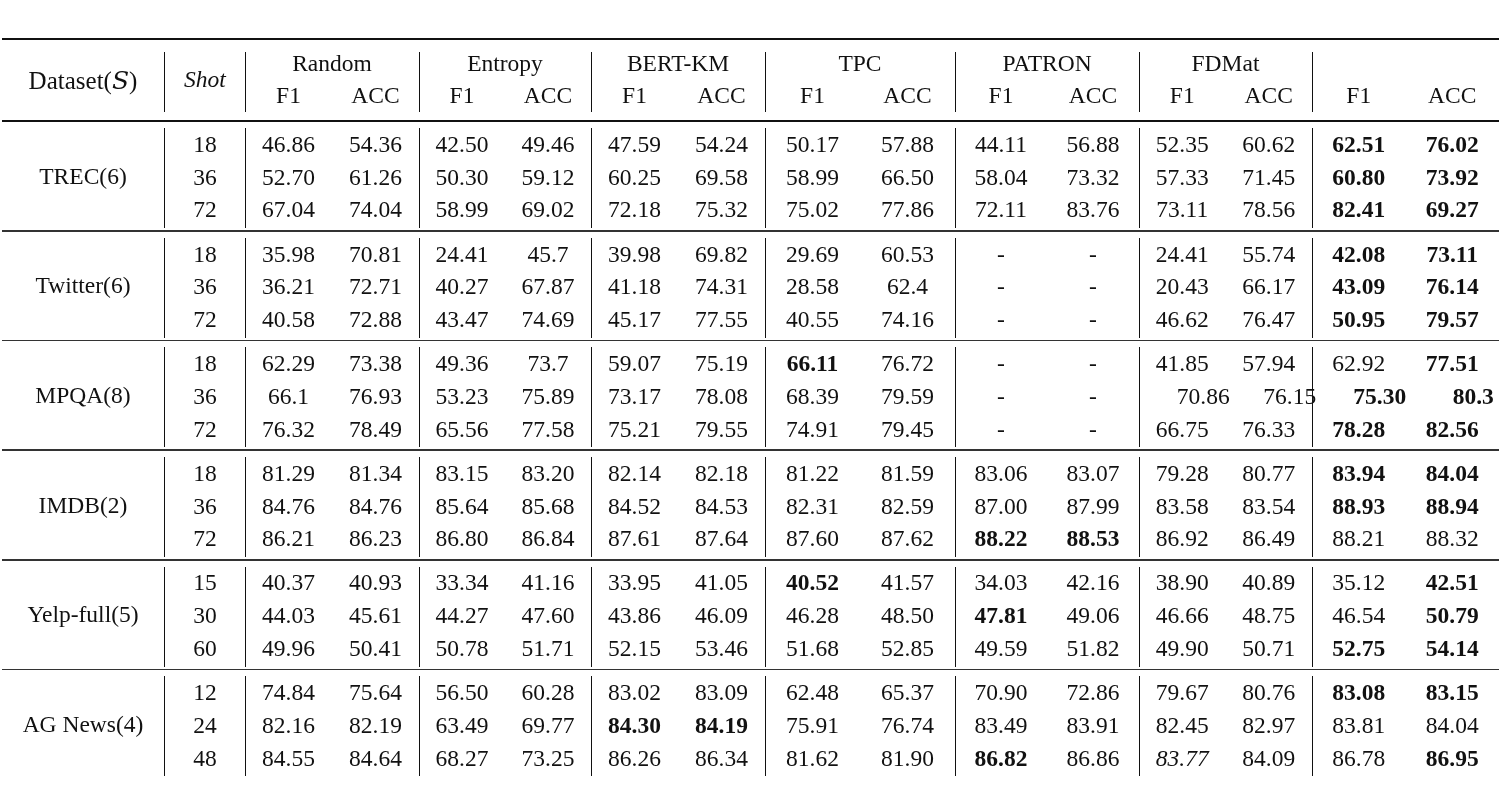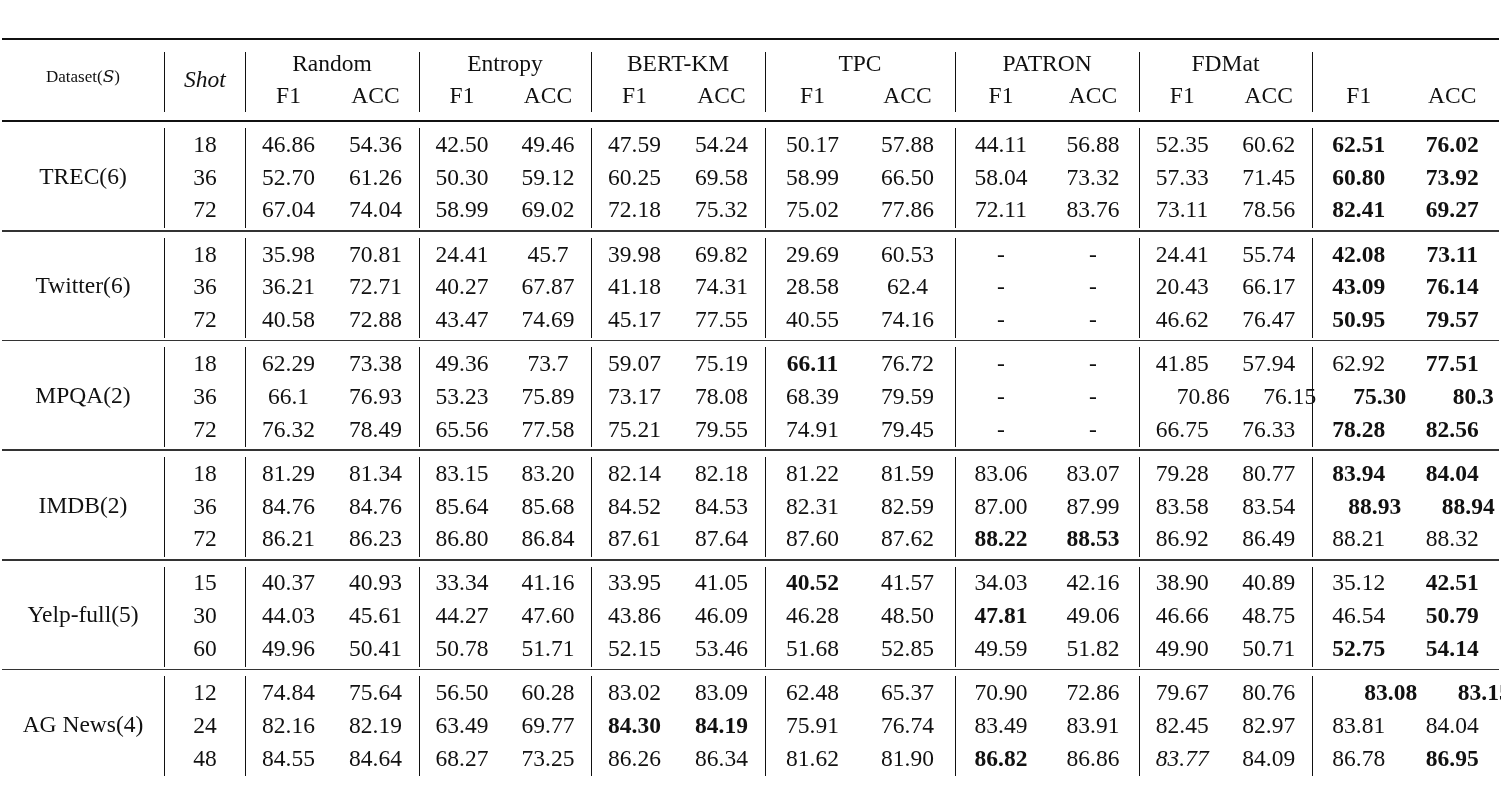--- a/index.html
+++ b/index.html
@@ -5,21 +5,21 @@
     html, body { margin: 0; padding: 0; background: #ffffff; }
     body { width: 1501px; height: 791px; overflow: hidden; position: relative; font-family: "Liberation Serif", "DejaVu Serif", serif; color: #111; }
     .tbl { position: absolute; left: 2px; top: 38px; width: 1497px; }
     .rule-top { height: 2px; background: #111; }
     .rule-mid { height: 2px; background: #111; }
     .hdr { height: 80px; position: relative; }
     .vline { position: absolute; width: 1.3px; background: #111; }
     .b { font-weight: bold; }
     .hdr .gname { position: absolute; top: 10px; font-size: 23.5px; text-align: center; }
     .hdr .sub { position: absolute; top: 42px; font-size: 23.5px; text-align: center; }
-    .hdr .dshdr { position: absolute; left: 0; width: 162px; top: 26px; text-align: center; font-size: 17px; }
+    .hdr .dshdr { position: absolute; left: 0; width: 162px; top: 26px; text-align: center; font-size: 25px; }
     .hdr .shothdr { position: absolute; left: 163px; width: 80px; top: 26px; text-align: center; font-size: 23.5px; font-style: italic; }
     .block { position: relative; padding: 6px 0 4px 0; }
     .dsname { position: absolute; left: 0; width: 162px; top: 0; bottom: 0; display: flex; align-items: center; justify-content: center; font-size: 23.5px; }
     .rowline { display: flex; height: 32.7px; align-items: center; font-size: 23.5px; }
     .sp { width: 163px; flex: none; }
     .shotc { width: 80px; flex: none; text-align: center; }
     .val { flex: none; text-align: center; }
     .script-s { font-style: italic; font-family: "DejaVu Serif", serif; }
   </style>
 </head>
@@ -187,21 +187,21 @@
         <div class="vline" style="left: 243px; top: 6px; bottom: 2px;"></div>
         <div class="vline" style="left: 417px; top: 6px; bottom: 2px;"></div>
         <div class="vline" style="left: 589px; top: 6px; bottom: 2px;"></div>
         <div class="vline" style="left: 763px; top: 6px; bottom: 2px;"></div>
         <div class="vline" style="left: 953px; top: 6px; bottom: 2px;"></div>
         <div class="vline" style="left: 1137px; top: 6px; bottom: 2px;"></div>
         <div class="vline" style="left: 1310px; top: 6px; bottom: 2px;"></div>
       </div>
       <div class="rule-mid" style="height: 1.6px; background: rgb(51, 51, 51);"></div>
       <div class="block">
-        <div class="dsname">MPQA(2)</div>
+        <div class="dsname">MPQA(8)</div>
         <div class="rowline">
           <div class="sp"></div>
           <div class="shotc">18</div>
           <div class="val" style="width: 87px;">62.29</div>
           <div class="val" style="width: 87px;">73.38</div>
           <div class="val" style="width: 86px;">49.36</div>
           <div class="val" style="width: 86px;">73.7</div>
           <div class="val" style="width: 87px;">59.07</div>
           <div class="val" style="width: 87px;">75.19</div>
           <div class="val b" style="width: 95px;">66.11</div>
@@ -287,21 +287,21 @@
           <div class="val" style="width: 86px;">85.64</div>
           <div class="val" style="width: 86px;">85.68</div>
           <div class="val" style="width: 87px;">84.52</div>
           <div class="val" style="width: 87px;">84.53</div>
           <div class="val" style="width: 95px;">82.31</div>
           <div class="val" style="width: 95px;">82.59</div>
           <div class="val" style="width: 92px;">87.00</div>
           <div class="val" style="width: 92px;">87.99</div>
           <div class="val" style="width: 86.5px;">83.58</div>
           <div class="val" style="width: 86.5px;">83.54</div>
-          <div class="val b" style="width: 93.5px; padding-left: 16px;">88.93</div>
+          <div class="val b" style="width: 93.5px;">88.93</div>
           <div class="val b" style="width: 93.5px;">88.94</div>
         </div>
         <div class="rowline">
           <div class="sp"></div>
           <div class="shotc">72</div>
           <div class="val" style="width: 87px;">86.21</div>
           <div class="val" style="width: 87px;">86.23</div>
           <div class="val" style="width: 86px;">86.80</div>
           <div class="val" style="width: 86px;">86.84</div>
           <div class="val" style="width: 87px;">87.61</div>
@@ -401,21 +401,21 @@
           <div class="val" style="width: 86px;">56.50</div>
           <div class="val" style="width: 86px;">60.28</div>
           <div class="val" style="width: 87px;">83.02</div>
           <div class="val" style="width: 87px;">83.09</div>
           <div class="val" style="width: 95px;">62.48</div>
           <div class="val" style="width: 95px;">65.37</div>
           <div class="val" style="width: 92px;">70.90</div>
           <div class="val" style="width: 92px;">72.86</div>
           <div class="val" style="width: 86.5px;">79.67</div>
           <div class="val" style="width: 86.5px;">80.76</div>
-          <div class="val b" style="width: 93.5px; padding-left: 32px;">83.08</div>
+          <div class="val b" style="width: 93.5px;">83.08</div>
           <div class="val b" style="width: 93.5px;">83.15</div>
         </div>
         <div class="rowline">
           <div class="sp"></div>
           <div class="shotc">24</div>
           <div class="val" style="width: 87px;">82.16</div>
           <div class="val" style="width: 87px;">82.19</div>
           <div class="val" style="width: 86px;">63.49</div>
           <div class="val" style="width: 86px;">69.77</div>
           <div class="val b" style="width: 87px;">84.30</div>

